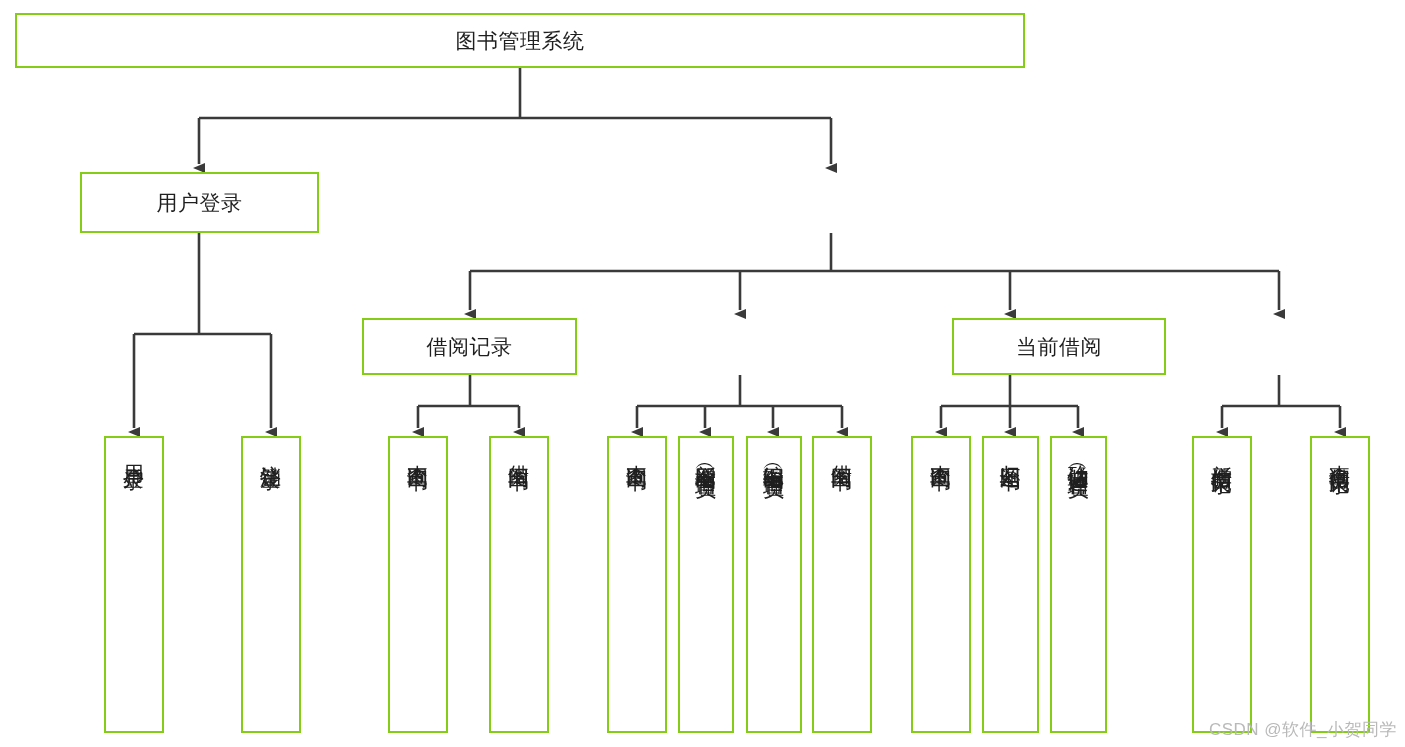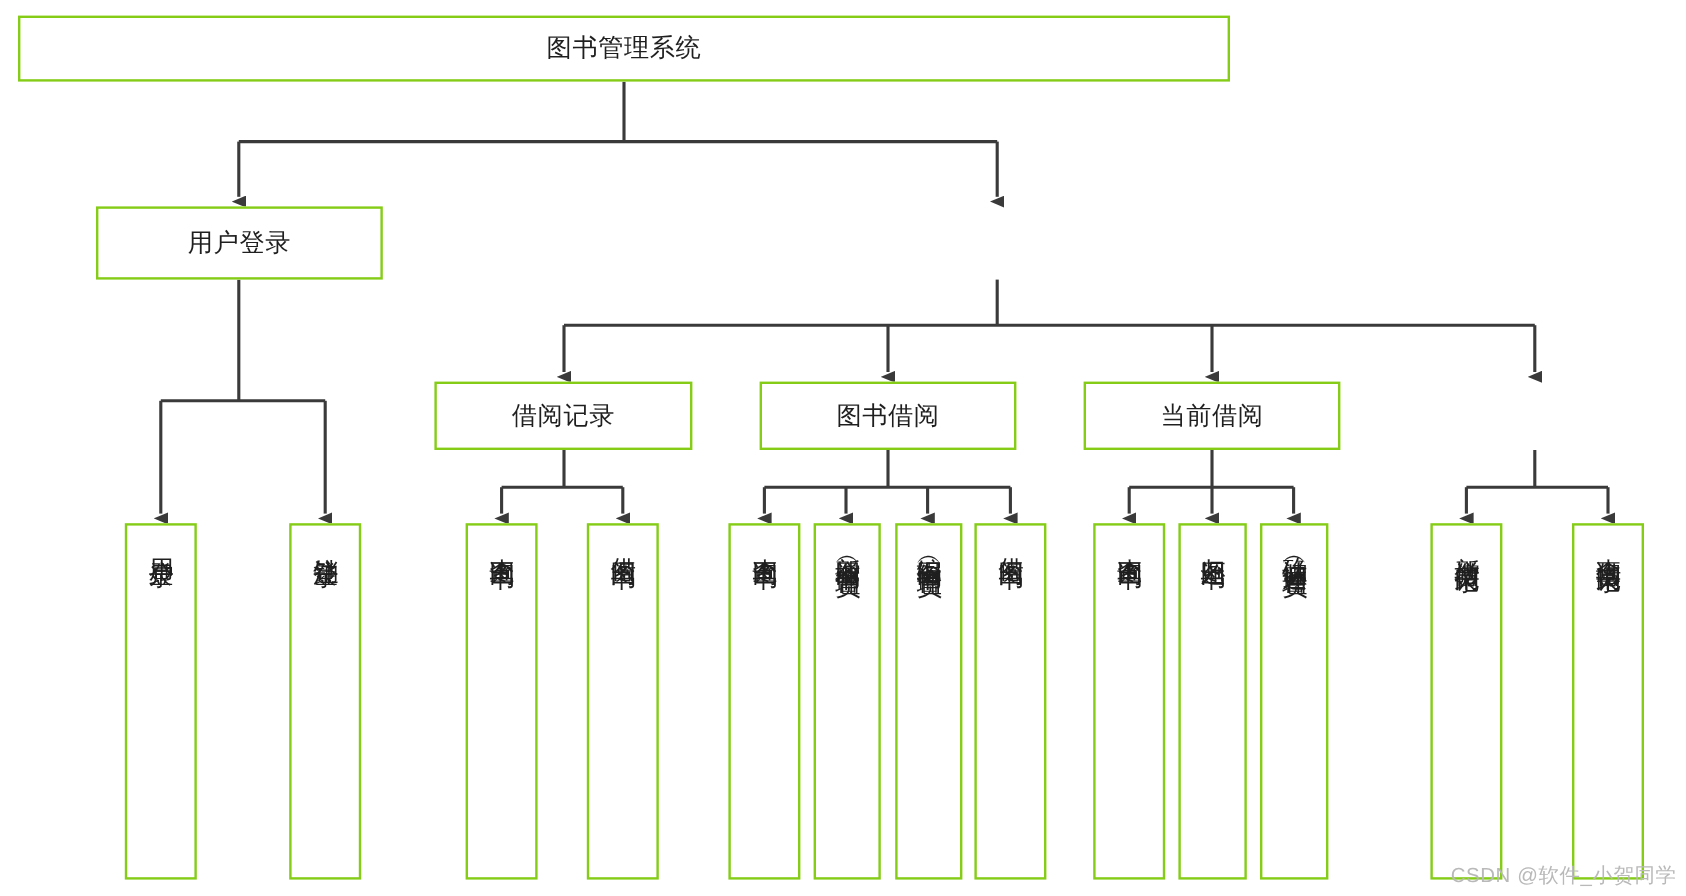--- a/index.html
+++ b/index.html
@@ -126,24 +126,21 @@
     <span class="node-label">图书管理系统</span>
   </div>
 
   <div class="node" style="left:80px; top:172px; width:239px; height:61px;">
     <span class="node-label">用户登录</span>
   </div>
 
   <div class="node" style="left:362px; top:318px; width:215px; height:57px;">
     <span class="node-label">借阅记录</span>
   </div>
-  <div class="node" style="left:633px; top:318px; width:214px; height:57px;">
-    <span class="node-label">图书借阅</span>
-  </div>
-  <div class="node" style="left:903px; top:318px; width:214px; height:57px;">
+  <div class="node" style="left:952px; top:318px; width:214px; height:57px;">
     <span class="node-label">当前借阅</span>
   </div>
 
   <div class="node vertical" style="left:104px; top:436px; width:60px; height:297px;">
     <span class="node-label">用户登录</span>
   </div>
   <div class="node vertical" style="left:241px; top:436px; width:60px; height:297px;">
     <span class="node-label">注销登录</span>
   </div>
 

